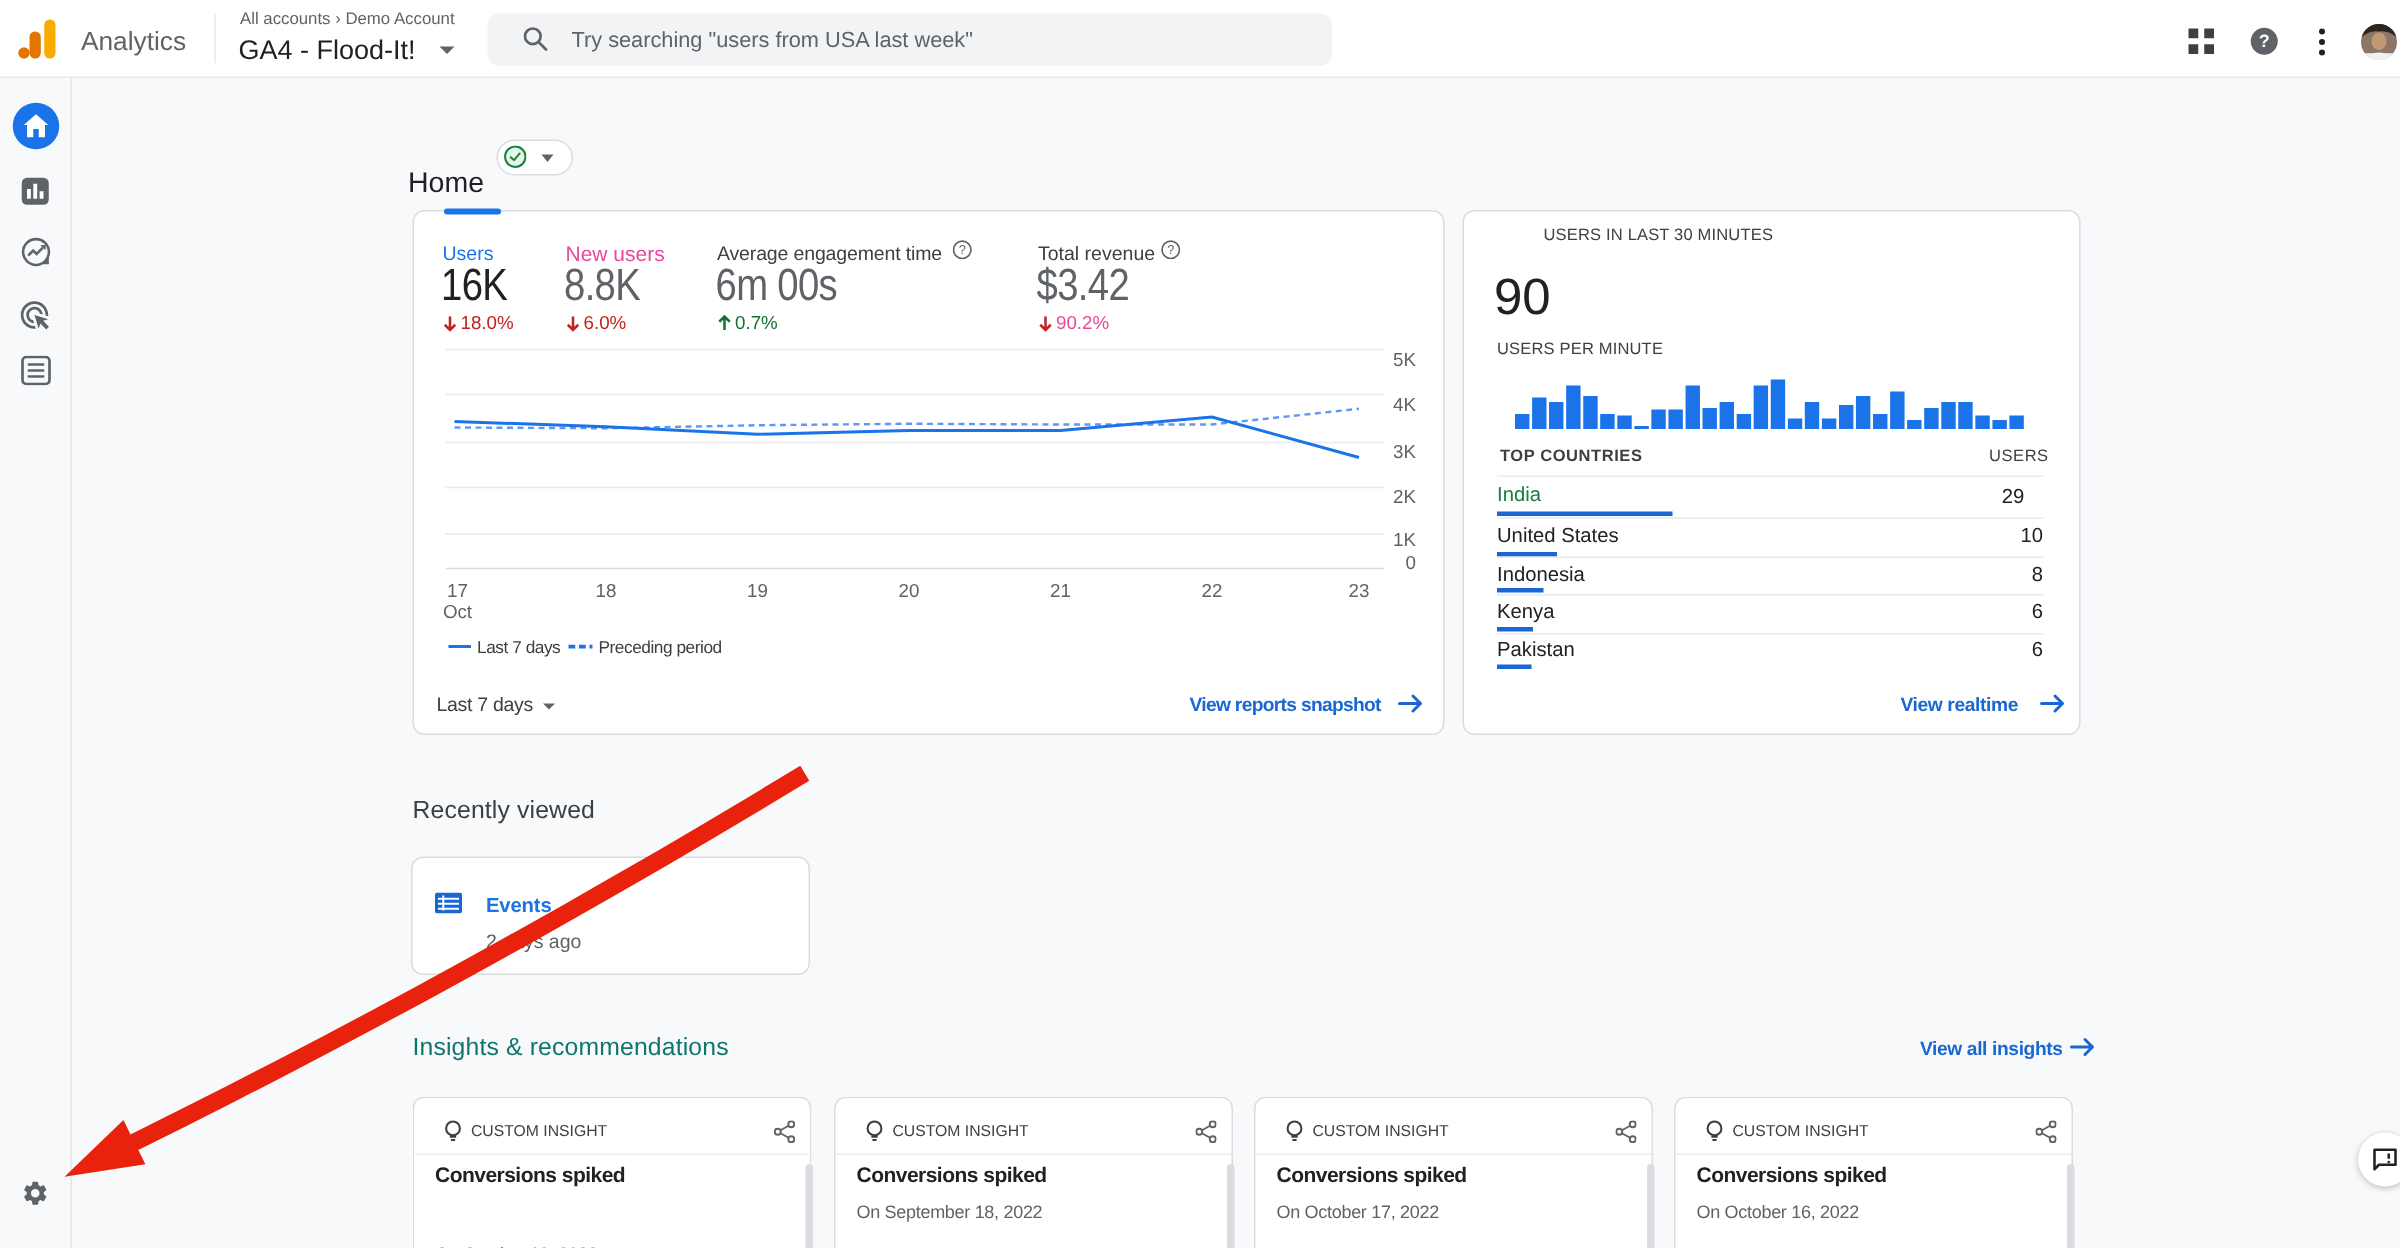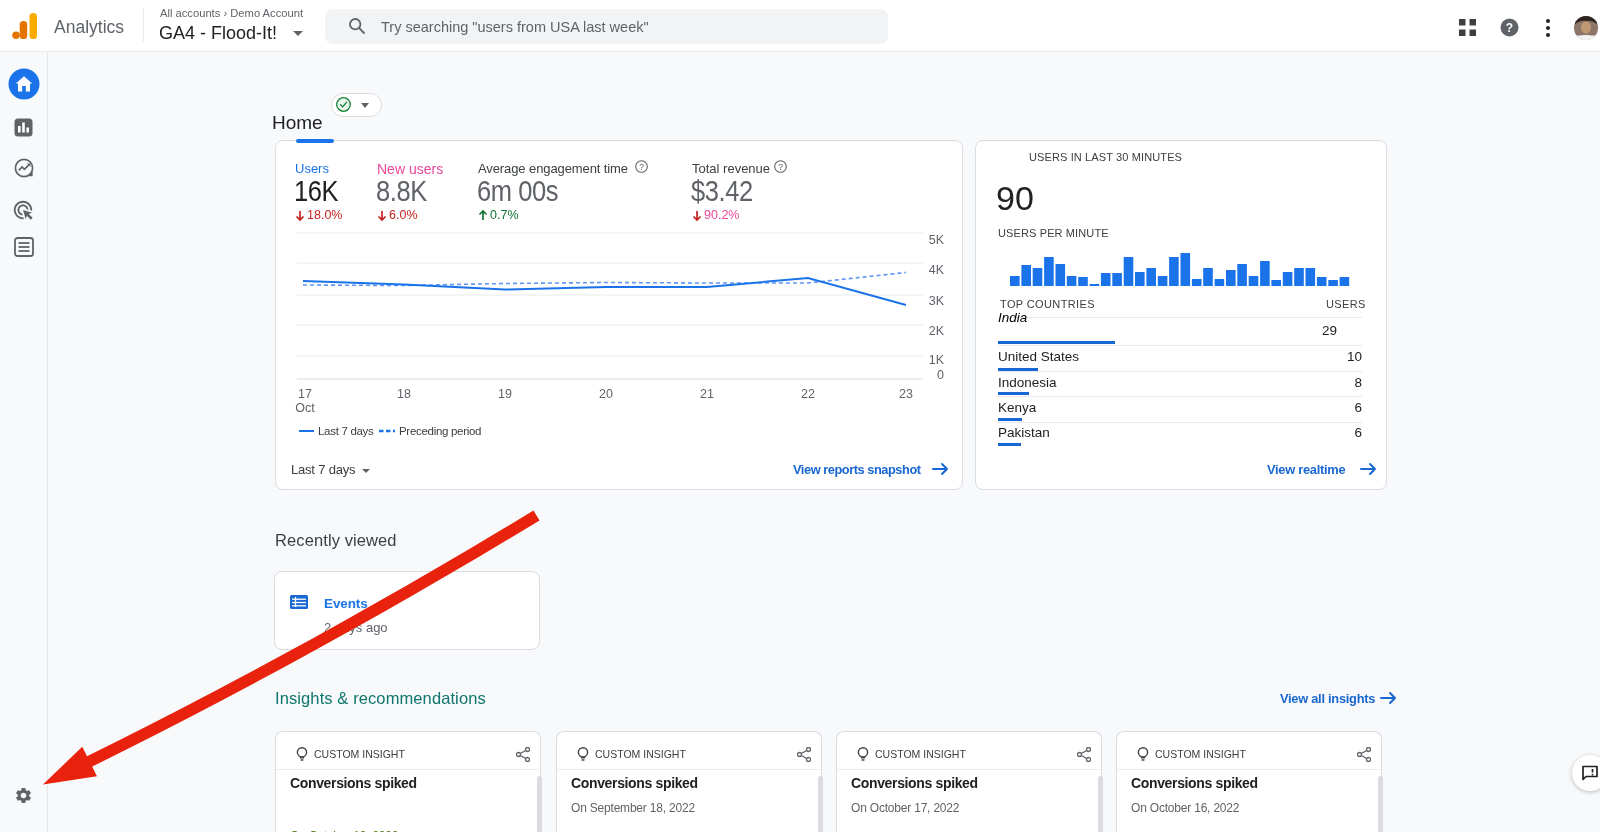--- a/index.html
+++ b/index.html
@@ -221,30 +221,30 @@
   <rect x="250.1" y="11" width="9.6" height="25" fill="#1a73e8"></rect>
   <rect x="261.4" y="30" width="9.6" height="6" fill="#1a73e8"></rect>
   <rect x="272.8" y="22" width="9.6" height="14" fill="#1a73e8"></rect>
   <rect x="284.2" y="18" width="9.6" height="18" fill="#1a73e8"></rect>
   <rect x="295.5" y="18" width="9.6" height="18" fill="#1a73e8"></rect>
   <rect x="306.9" y="27" width="9.6" height="9" fill="#1a73e8"></rect>
   <rect x="318.3" y="30" width="9.6" height="6" fill="#1a73e8"></rect>
   <rect x="329.6" y="27" width="9.6" height="9" fill="#1a73e8"></rect>
 </svg>
 
-<div class="abs" style="left:1000px;top:298px;font-size:11px;color:#3c4043;letter-spacing:0.38px;">TOP COUNTRIES</div>
+<div class="abs" style="left:1000px;top:298px;font-size:11px;color:#3c4043;letter-spacing:0.38px;font-weight:bold;">TOP COUNTRIES</div>
 <div class="abs" style="left:0px;top:298px;font-size:11.5px;color:#3c4043;letter-spacing:0.8px;">
     <span class="abs" style="right:238px;"></span>
   </div>
 <div class="abs" style="left:1326px;top:298px;font-size:11px;color:#3c4043;letter-spacing:0.38px;">USERS</div>
 
 <div class="abs" style="left:998px;top:317px;width:364px;height:1px;background:#e8eaed;"></div>
-<div class="abs" style="left:998px;top:310px;font-size:13.5px;color:#000000;font-style:italic;">India</div>
+<div class="abs" style="left:998px;top:322px;font-size:13.5px;color:#15803d;">India</div>
 <div class="abs" style="left:998px;top:341px;width:117px;height:2.5px;background:#1967d2;"></div>
-<div class="abs" style="left:1322px;top:323px;width:40px;text-align:left;font-size:13.5px;color:#202124;">29</div>
+<div class="abs" style="left:1322px;top:323px;width:40px;text-align:center;font-size:13.5px;color:#202124;">29</div>
 <div class="abs" style="left:998px;top:345px;width:364px;height:1px;background:#e8eaed;"></div>
 <div class="abs" style="left:998px;top:349px;font-size:13.5px;color:#202124;">United States</div>
 <div class="abs" style="left:998px;top:368px;width:40px;height:2.5px;background:#1967d2;"></div>
 <div class="abs" style="left:1322px;top:349px;width:40px;text-align:right;font-size:13.5px;color:#202124;">10</div>
 <div class="abs" style="left:998px;top:371px;width:364px;height:1px;background:#e8eaed;"></div>
 <div class="abs" style="left:998px;top:375px;font-size:13.5px;color:#202124;">Indonesia</div>
 <div class="abs" style="left:998px;top:392px;width:31px;height:2.5px;background:#1967d2;"></div>
 <div class="abs" style="left:1322px;top:375px;width:40px;text-align:right;font-size:13.5px;color:#202124;">8</div>
 <div class="abs" style="left:998px;top:396px;width:364px;height:1px;background:#e8eaed;"></div>
 <div class="abs" style="left:998px;top:400px;font-size:13.5px;color:#202124;">Kenya</div>

